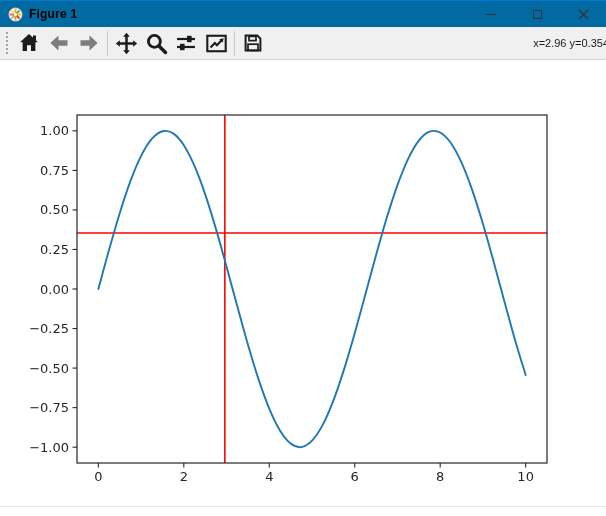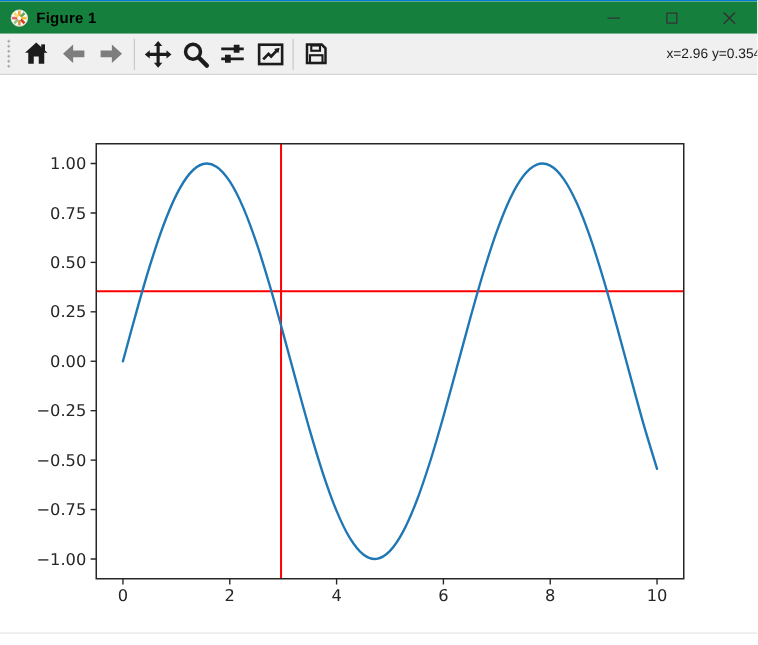--- a/index.html
+++ b/index.html
@@ -2,21 +2,21 @@
 <html><head>
 <meta charset="utf-8">
 <style>
   html,body{margin:0;padding:0;background:#fff;}
   .window{
     position:relative;width:606px;height:516px;background:#ffffff;
     font-family:"Liberation Sans",sans-serif;overflow:hidden;
     border-top:1px solid #0078d7;box-sizing:border-box;
   }
   
-  .titlebar{height:26px;background:#15803d;display:flex;align-items:center;padding-left:8px;position:relative;}
+  .titlebar{height:26px;background:#0369a1;display:flex;align-items:center;padding-left:8px;position:relative;}
   .app-icon{width:15px;height:15px;display:inline-flex;}
   .title{margin-left:6px;font-size:12px;font-weight:600;color:#000;letter-spacing:.2px;}
   .win-controls{position:absolute;right:0;top:0;height:26px;display:flex;}
   .wbtn{width:46px;height:26px;display:flex;align-items:center;justify-content:center;}
   .glyph-min{display:block;width:10px;height:0;border-top:1.4px solid #333;}
   .glyph-max{display:block;width:9px;height:9px;border:1.2px solid #333;box-sizing:border-box;background:transparent;}
   
   .toolbar{height:32px;background:#f0f0f0;border-bottom:1px solid #d4d4d4;display:flex;align-items:center;padding-left:5px;position:relative;}
   .grip{width:4px;height:24px;margin-right:5px;background-image:radial-gradient(#a3a3a3 0.9px, transparent 1px);background-size:4px 4px;background-position:center top;}
   .tbtn{width:30px;height:28px;display:flex;align-items:center;justify-content:center;flex:0 0 auto;}

